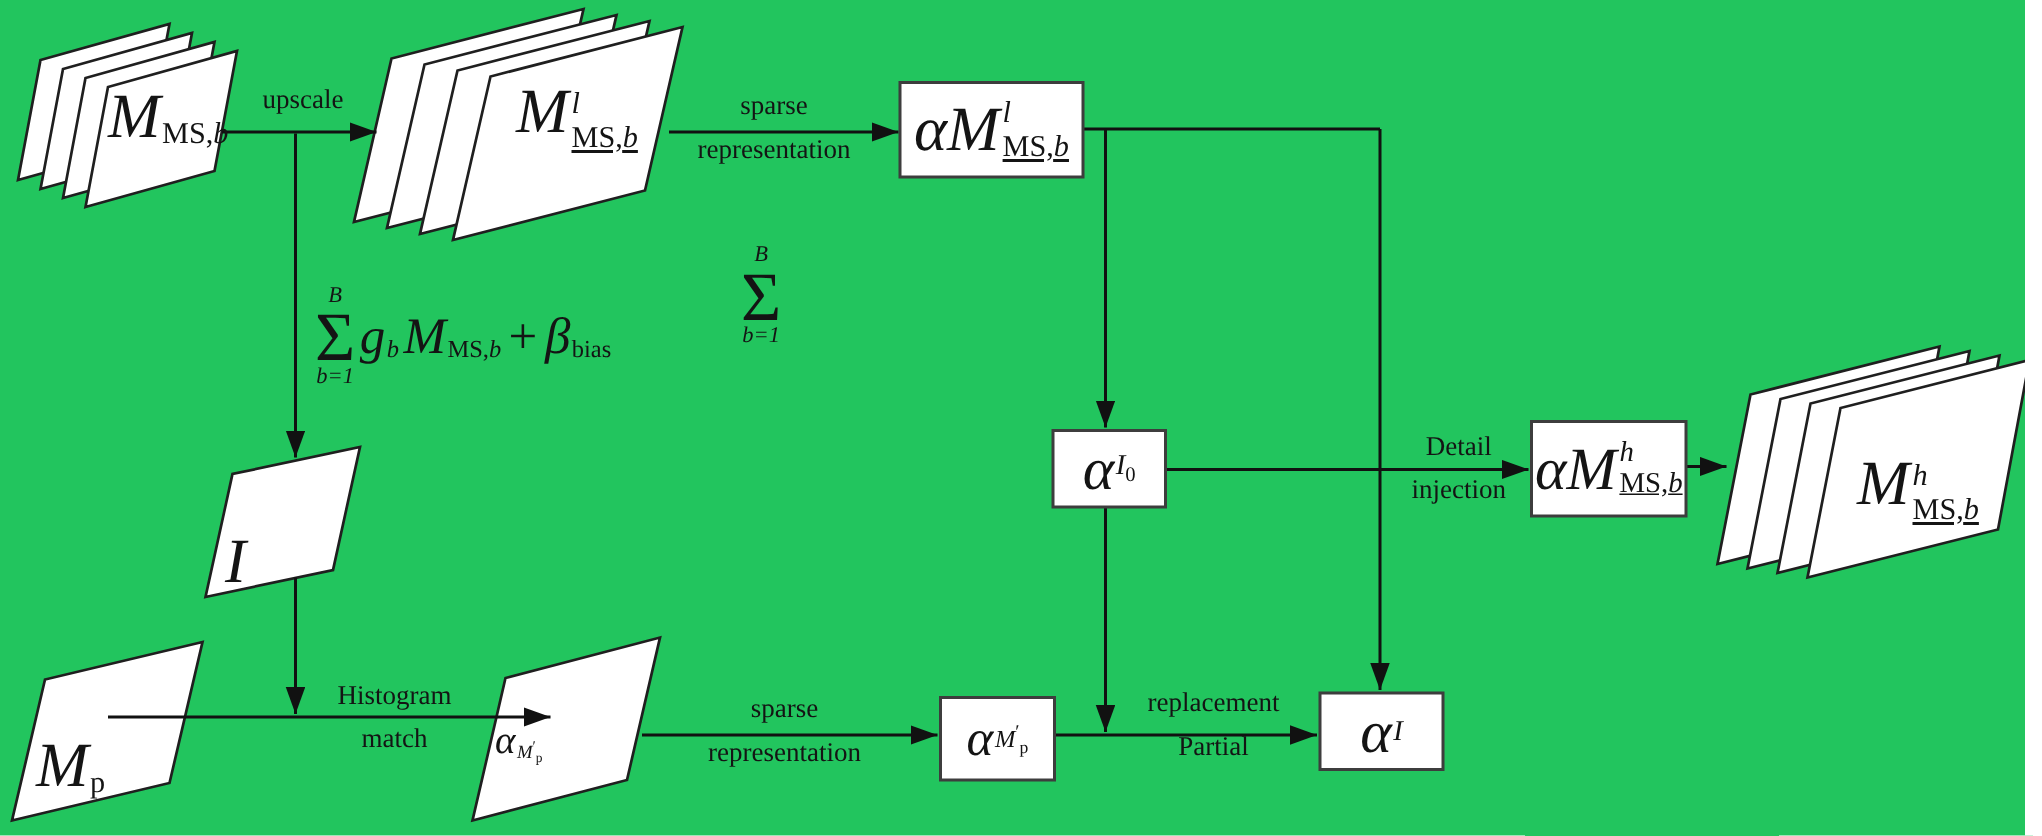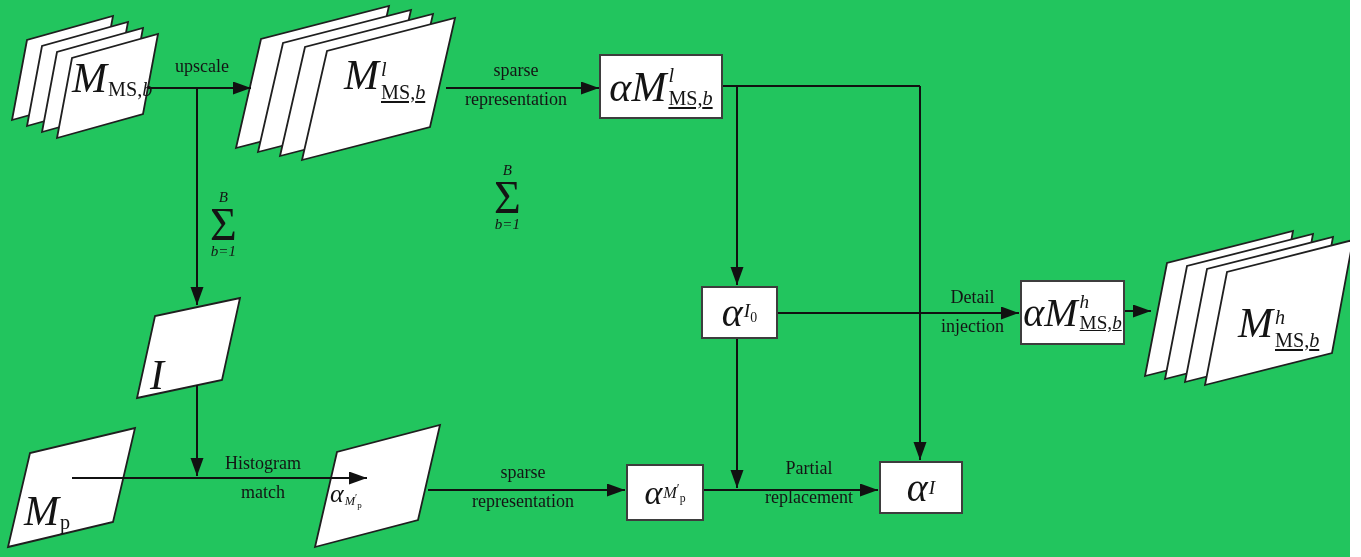--- a/index.html
+++ b/index.html
@@ -170,30 +170,31 @@
     <div>Detail</div>
     <div>injection</div>
   </div>
 
   <div class="elbl" style="left:433px;top:458px;width:180px;">
     <div>sparse</div>
     <div>representation</div>
   </div>
 
   <div class="elbl" style="left:733px;top:454px;width:152px;">
+    <div>replacement</div>
     <div>Partial</div>
-    <div>replacement</div>
   </div>
 
   <div class="formula" style="left:210px;top:190px;">
     <span class="sigstack">
       <span class="lim">B</span>
       <span class="sig">Σ</span>
       <span class="lim">b=1</span>
     </span>
+    <span class="terms"><span class="it">g</span><span class="sbr it">b</span><span class="it" style="margin-left:3px;">M</span><span class="sbr"><span>MS,</span><span class="it">b</span></span><span class="plus">+</span><span class="it">β</span><span class="sbr">bias</span></span>
   </div>
 
   <div class="formula" style="left:494px;top:163px;">
     <span class="sigstack">
       <span class="lim">B</span>
       <span class="sig">Σ</span>
       <span class="lim">b=1</span>
     </span>
   </div>
 

